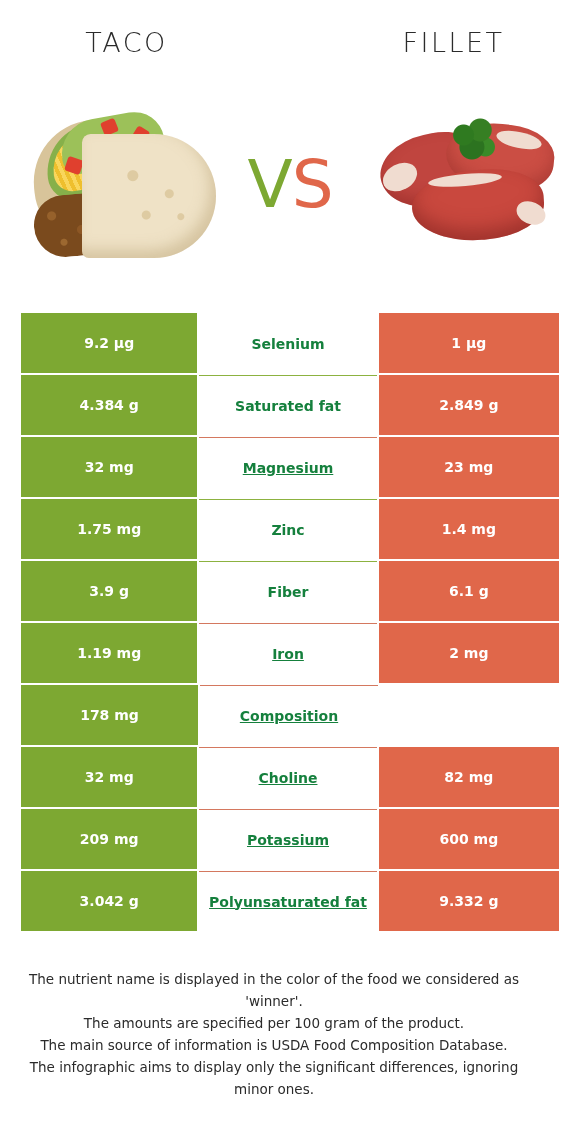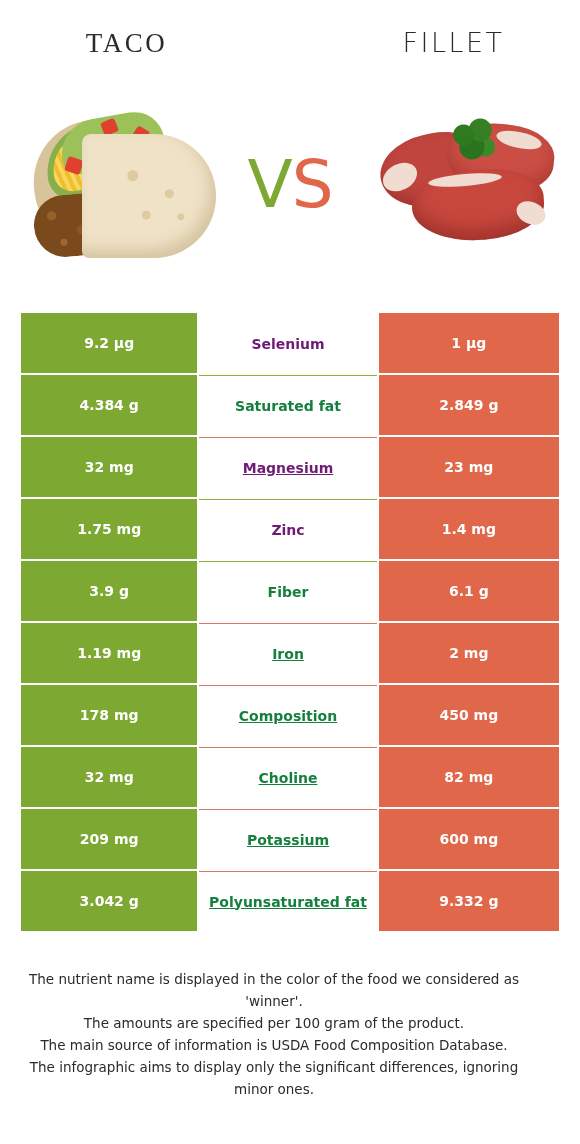--- a/index.html
+++ b/index.html
@@ -15,21 +15,21 @@
   .titles {
     position:absolute; top:22px; left:0; width:580px; height:42px;
     display:flex;
   }
   .title {
     flex:1; text-align:center;
     font-size:27px; font-weight:300; letter-spacing:2.5px;
     color:#2b2b2b; line-height:42px;
     font-family:"DejaVu Sans", sans-serif;
   }
-  .title.left  { padding-right:46px;font-family:Liberation Serif, serif; }
+  .title.left  { padding-right:46px; }
   .title.right { padding-left:28px; }
 
   
   .hero {
     position:absolute; top:86px; left:0; width:580px; height:196px;
   }
   .hero-slot { position:absolute; top:0; height:196px; }
   .hero-slot.left  { left:24px;  width:196px; }
   .hero-slot.right { left:368px; width:196px; }
 
@@ -129,21 +129,21 @@
     font-size:14px; font-weight:600; color:#ffffff;
     font-family:"DejaVu Sans", sans-serif;
   }
   .cell.left  { width:177px; background:#7DA832;text-align:right; }
   .cell.right { width:181px; background:#E0674A; margin-left:2px; }
   .cell.mid {
     width:178px; background:#ffffff; margin-left:2px;
     font-size:14px; font-weight:600;
     border-top:1px solid transparent;
   }
-  .cell.mid.win-green  { color:#701a75; }
+  .cell.mid.win-green  { color:#15803d; }
   .cell.mid.win-orange { color:#15803d; }
   .cell.mid.sep-green  { border-top-color:#8cb240; }
   .cell.mid.sep-orange { border-top-color:#d4785f;text-decoration:underline; }
   .cell.mid.sep-none   { border-top-color:transparent; }
 
   
   .footer {
     position:absolute; top:968px; left:16px; width:516px;
     text-align:center; font-size:13.5px; line-height:22px;
     color:#2b2b2b;
@@ -223,21 +223,20 @@
         <div class="cell right">6.1 g</div>
       </div>
       <div class="row">
         <div class="cell left">1.19 mg</div>
         <div class="cell mid win-orange sep-orange">Iron</div>
         <div class="cell right">2 mg</div>
       </div>
       <div class="row">
         <div class="cell left">178 mg</div>
         <div class="cell mid win-orange sep-orange">Composition</div>
-        <div class="cell right">450 mg</div>
       </div>
       <div class="row">
         <div class="cell left">32 mg</div>
         <div class="cell mid win-orange sep-orange">Choline</div>
         <div class="cell right">82 mg</div>
       </div>
       <div class="row">
         <div class="cell left">209 mg</div>
         <div class="cell mid win-orange sep-orange">Potassium</div>
         <div class="cell right">600 mg</div>

